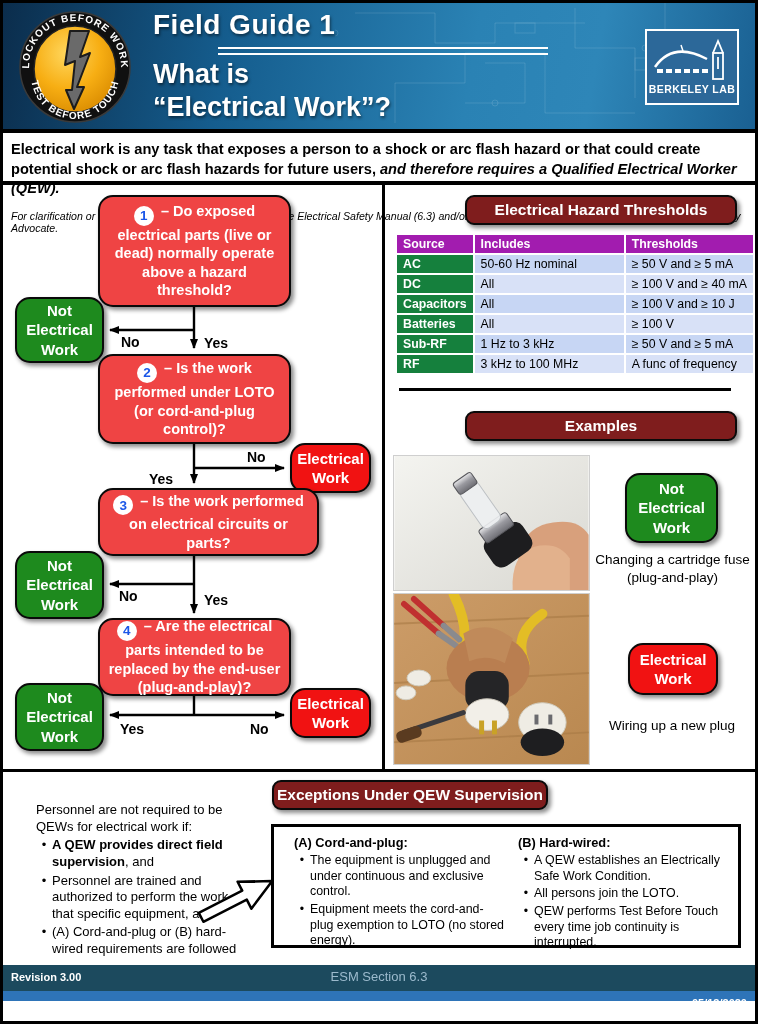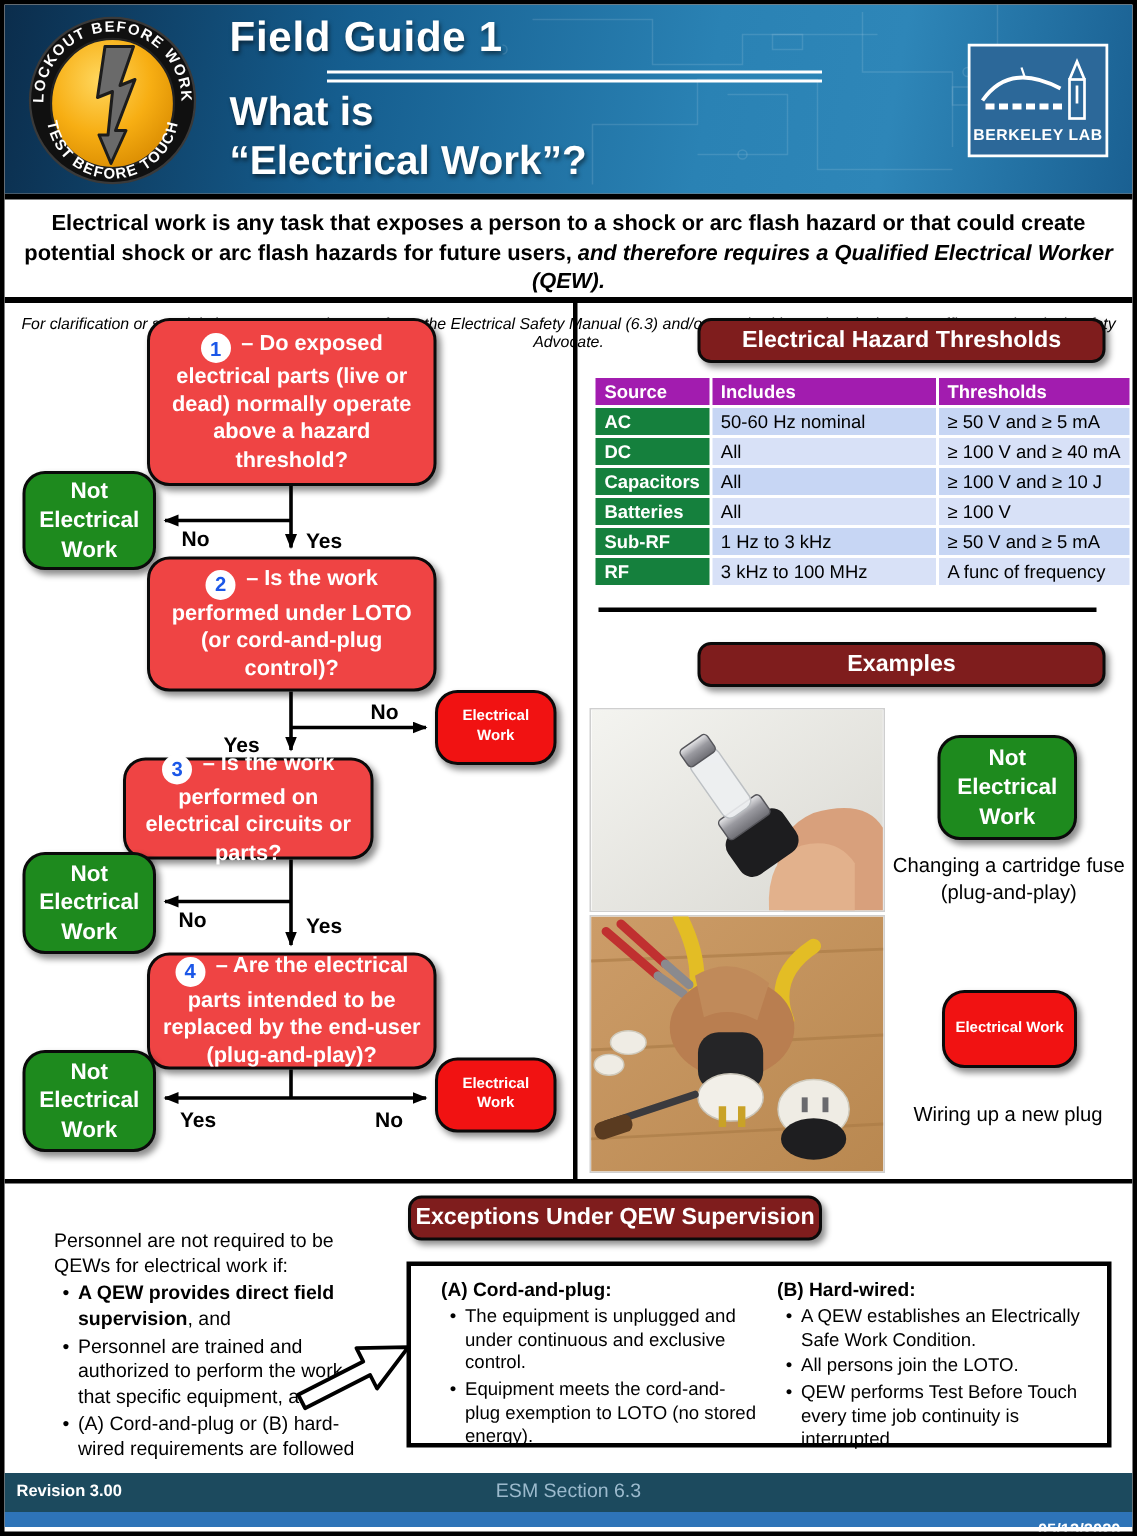--- a/index.html
+++ b/index.html
@@ -14,38 +14,38 @@
   .badge{ position:absolute; left:14px; top:6px; width:116px; height:116px;}
   .title-block{ position:absolute; left:150px; width:460px; top:6px; text-align:left; color:#fff;}
   .title-main{ font-size:28px; font-weight:bold; text-shadow:1px 2px 3px rgba(0,0,0,.5); letter-spacing:.5px;}
   .double-rule{ width:330px; margin:6px auto 4px auto; height:8px;
         border-top:2px solid #fff; border-bottom:2px solid #fff;}
   .title-sub1{ font-size:27px; font-weight:bold; text-shadow:1px 2px 3px rgba(0,0,0,.5);}
   .title-sub2{ font-size:27px; font-weight:bold; text-shadow:1px 2px 3px rgba(0,0,0,.5); margin-top:2px;}
   .blogo{ position:absolute; right:16px; top:26px; width:94px; height:76px;}
 
   
-  .intro{ height:73px; border-top:4px solid #000; border-bottom:4px solid #000;
-          padding:7px 8px 0 8px; text-align:center;}
+  .intro{ height:56px; border-top:4px solid #000; border-bottom:4px solid #000;
+          padding:7px 8px 0 8px; text-align:left;}
   .intro-main{ font-size:14.6px; font-weight:bold; line-height:1.35; color:#000;}
   .intro-main em{ font-style:italic;}
   .intro-note{ font-size:10.6px; font-style:italic; margin-top:11px; color:#000;}
 
   
   .main{ display:flex; height:584px;}
   .flow{ position:relative; width:379px; height:584px;}
   .vdiv{ width:3px; background:#000; height:584px;}
   .rightcol{ position:relative; flex:1; height:584px;}
 
   .fbox{ position:absolute; display:flex; align-items:center; justify-content:center;
          text-align:center; color:#fff; font-weight:bold; border:2.5px solid #0a0a0a;
          border-radius:15px; box-shadow:2.5px 3px 4px rgba(0,0,0,.45); line-height:1.28;}
   .qbox{ background:#ef4444; font-size:14.5px; padding:4px 8px;}
   .gbox{ background:#1e8a1e; font-size:15px; padding:2px 6px;}
-  .rbox{ background:#f11212; font-size:10px; padding:16px 4px;}
+  .rbox{ background:#f11212; font-size:15px; padding:16px 4px;}
   .qnum{ display:inline-flex; align-items:center; justify-content:center;
          width:20px; height:20px; border-radius:50%; background:#fff; color:#1b57e8;
          font-size:13.5px; font-weight:bold; vertical-align:-4px; margin-right:3px;}
   .flowlabel{ position:absolute; font-size:14px; font-weight:bold; color:#000;}
   .connectors{ position:absolute; left:0; top:0; }
 
   
   .pill{ position:absolute; background:#7f1d1d; border:2px solid #0a0a0a; border-radius:9px;
          color:#fff; font-weight:bold; font-size:15.5px; display:flex; align-items:center;
          justify-content:center; box-shadow:2.5px 3px 4px rgba(0,0,0,.45);margin-left:32px;}
@@ -182,21 +182,21 @@
       </svg>
 
       <div class="fbox qbox" style="left:95px; top:10px; width:193px; height:112px;">
         <div><span class="qnum">1</span> <span>– Do exposed electrical parts (live or dead) normally operate above a hazard threshold?</span></div>
       </div>
       <div class="fbox gbox" style="left:12px; top:112px; width:89px; height:66px;">Not Electrical Work</div>
       <div class="fbox qbox" style="left:95px; top:169px; width:193px; height:90px;">
         <div><span class="qnum">2</span> <span>– Is the work performed under LOTO (or cord-and-plug control)?</span></div>
       </div>
       <div class="fbox rbox" style="left:287px; top:258px; width:81px; height:50px;">Electrical Work</div>
-      <div class="fbox qbox" style="left:79px; top:303px; width:167px; height:68px;">
+      <div class="fbox qbox" style="left:95px; top:303px; width:221px; height:68px;">
         <div><span class="qnum">3</span> <span>– Is the work performed on electrical circuits or parts?</span></div>
       </div>
       <div class="fbox gbox" style="left:12px; top:366px; width:89px; height:68px;">Not Electrical Work</div>
       <div class="fbox qbox" style="left:95px; top:433px; width:193px; height:78px;">
         <div><span class="qnum">4</span> <span>– Are the electrical parts intended to be replaced by the end-user (plug-and-play)?</span></div>
       </div>
       <div class="fbox gbox" style="left:12px; top:498px; width:89px; height:68px;">Not Electrical Work</div>
       <div class="fbox rbox" style="left:287px; top:503px; width:81px; height:50px;">Electrical Work</div>
 
       <span class="flowlabel" style="left:118px; top:149px;">No</span>

